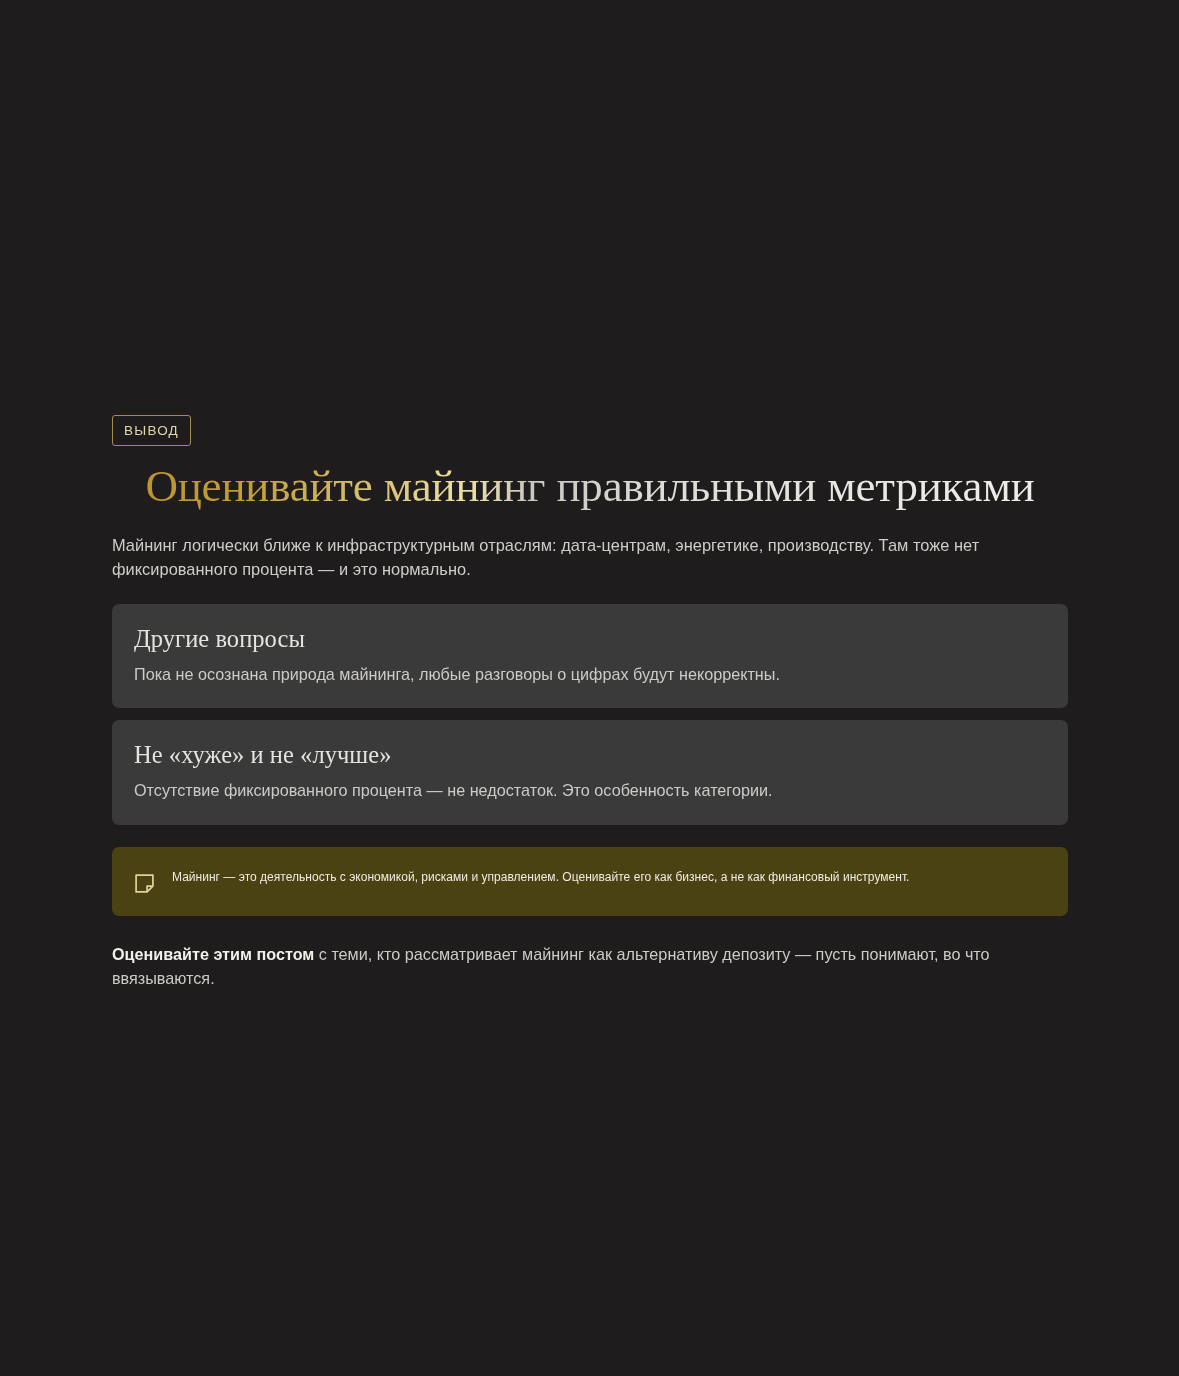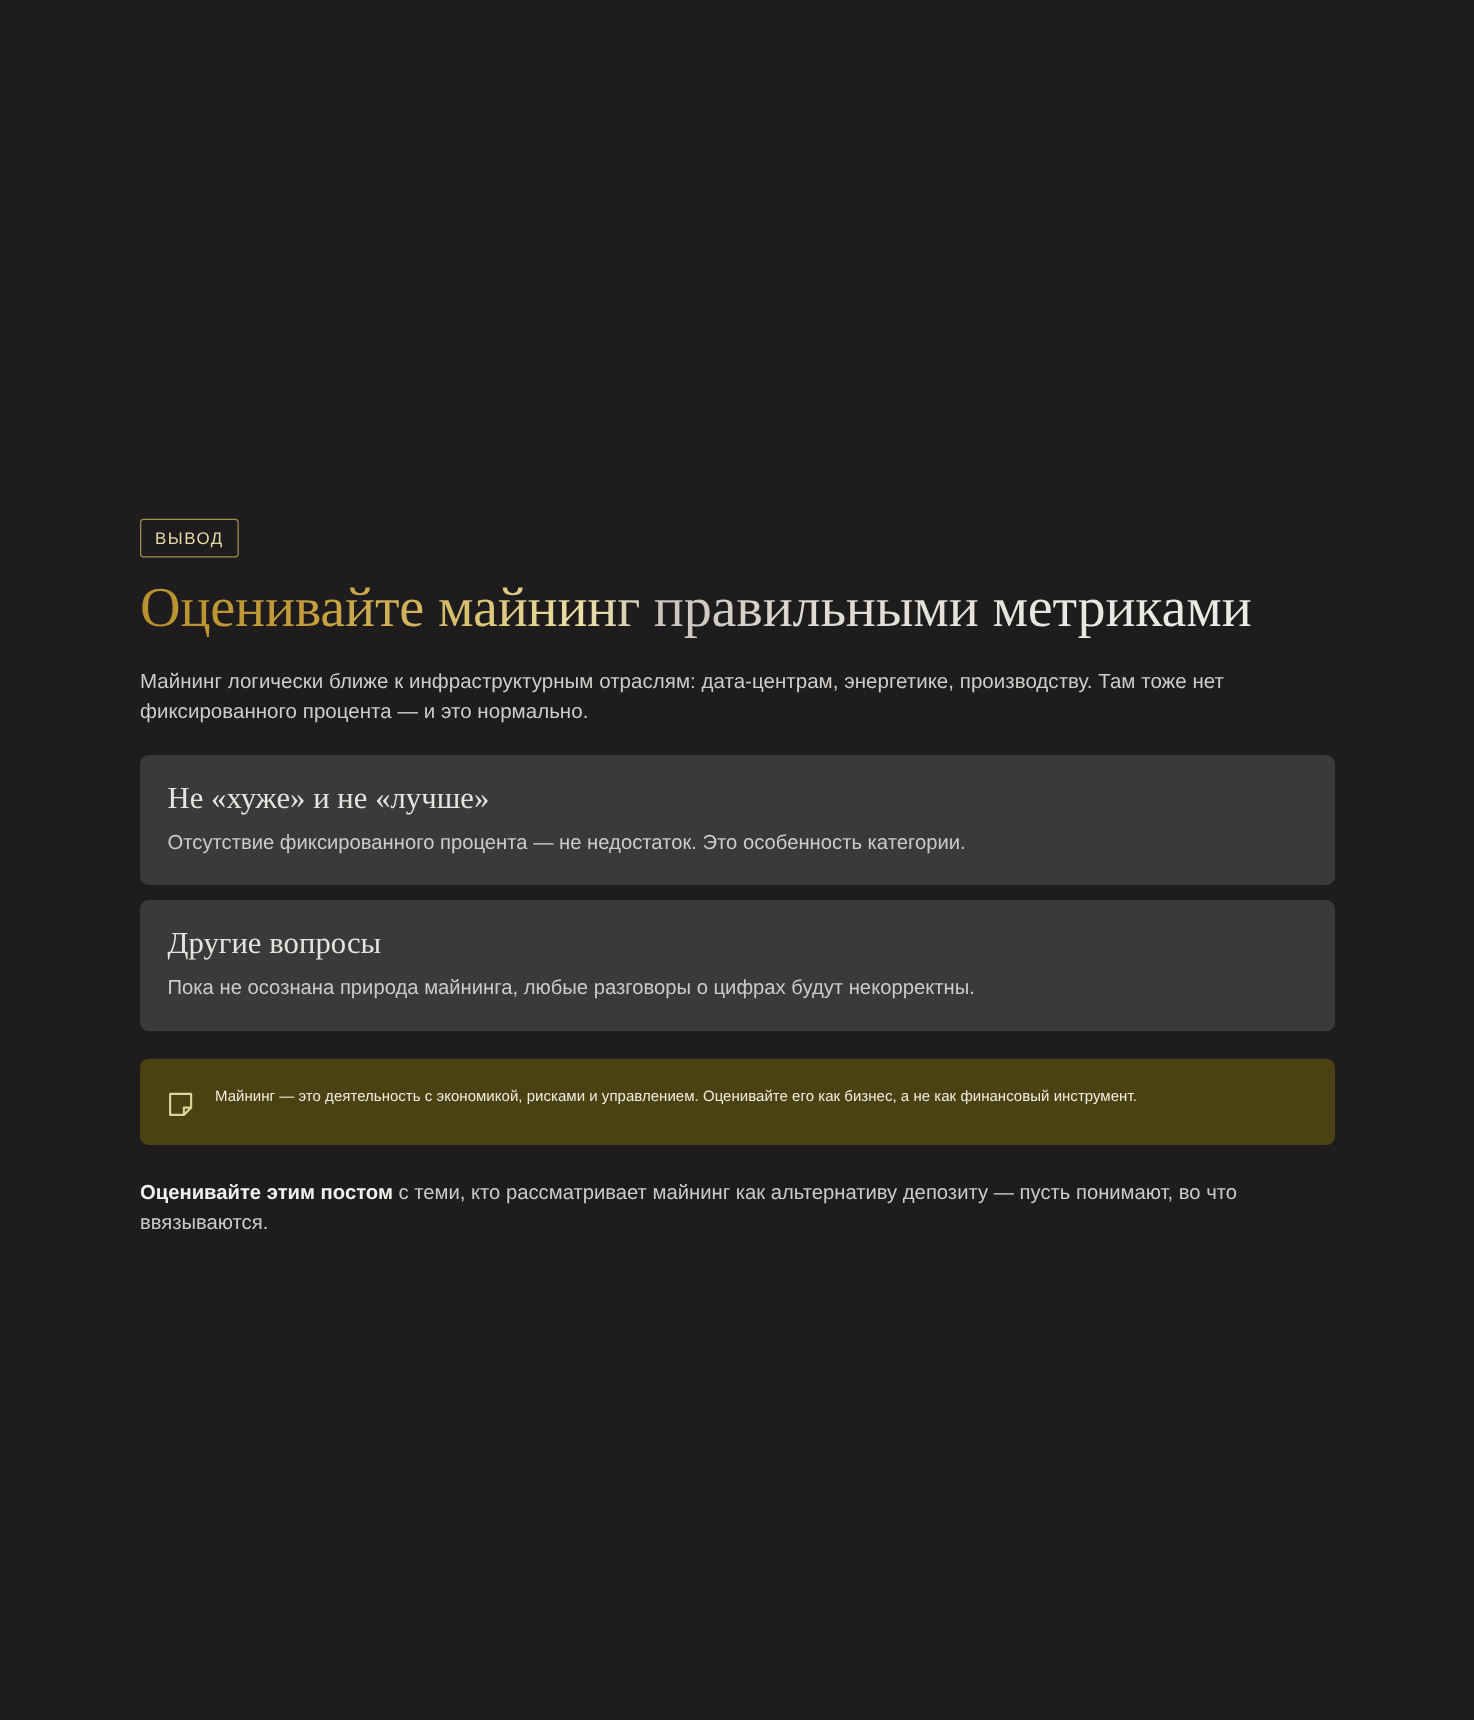--- a/index.html
+++ b/index.html
@@ -65,20 +65,21 @@
         #c49c3a 14%,
         #d9c272 28%,
         #ece0a4 37%,
         #c9c6c0 44%,
         #dedbd5 56%,
         #e9e7e1 78%,
         #efeee9 100%);
     -webkit-background-clip: text;
     background-clip: text;
     color: transparent;
+    text-align: center;
     -webkit-text-fill-color: transparent;
   }
 
   
   .lead {
     margin: 0 0 22px 0;
     width: 930px;
     color: #cfcdc9;
     font-size: 16.4px;
     line-height: 1.48;
@@ -164,27 +165,27 @@
       <span class="badge">ВЫВОД</span>
     </div>
 
     <h1 class="headline">Оценивайте майнинг правильными метриками</h1>
 
     <p class="lead">Майнинг логически ближе к инфраструктурным отраслям: дата-центрам, энергетике, производству. Там тоже нет фиксированного процента — и это нормально.</p>
 
     <div class="cards">
 
       <div class="card">
+        <h2 class="card-title">Другие вопросы</h2>
+        <p class="card-text">Пока не осознана природа майнинга, любые разговоры о цифрах будут некорректны.</p>
+      </div>
+
+      <div class="card">
         <h2 class="card-title">Не «хуже» и не «лучше»</h2>
         <p class="card-text">Отсутствие фиксированного процента — не недостаток. Это особенность категории.</p>
-      </div>
-
-      <div class="card">
-        <h2 class="card-title">Другие вопросы</h2>
-        <p class="card-text">Пока не осознана природа майнинга, любые разговоры о цифрах будут некорректны.</p>
       </div>
 
     </div>
 
     <div class="callout">
       <span class="callout-icon">
         <svg viewBox="0 0 21 21" width="21" height="21" aria-hidden="true">
           <path d="M2.1 2.1 H18.9 V13.1 L13.1 18.9 H2.1 Z" fill="none" stroke="#ded39a" stroke-width="1.7" stroke-linejoin="round"></path>
           <path d="M18.9 13.1 H13.1 V18.9" fill="none" stroke="#ded39a" stroke-width="1.7" stroke-linejoin="round"></path>
         </svg>

